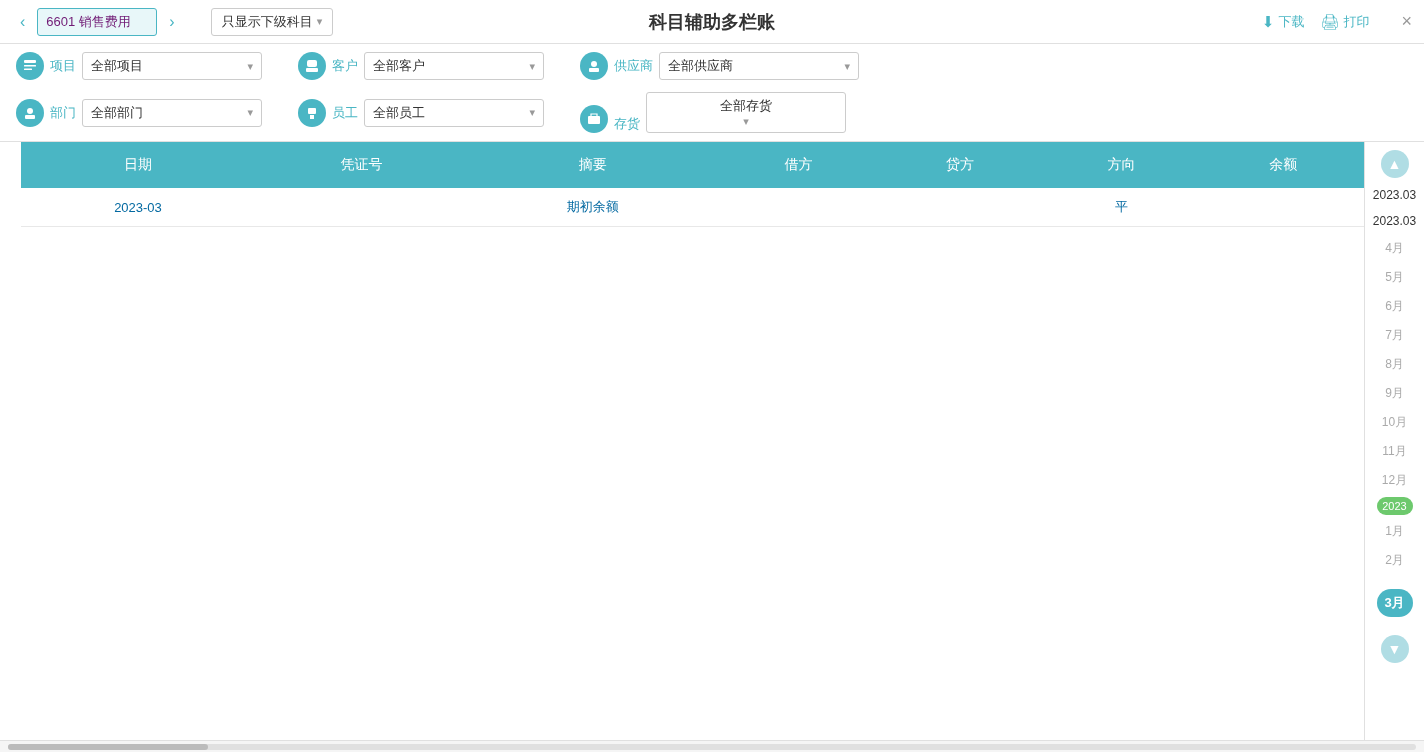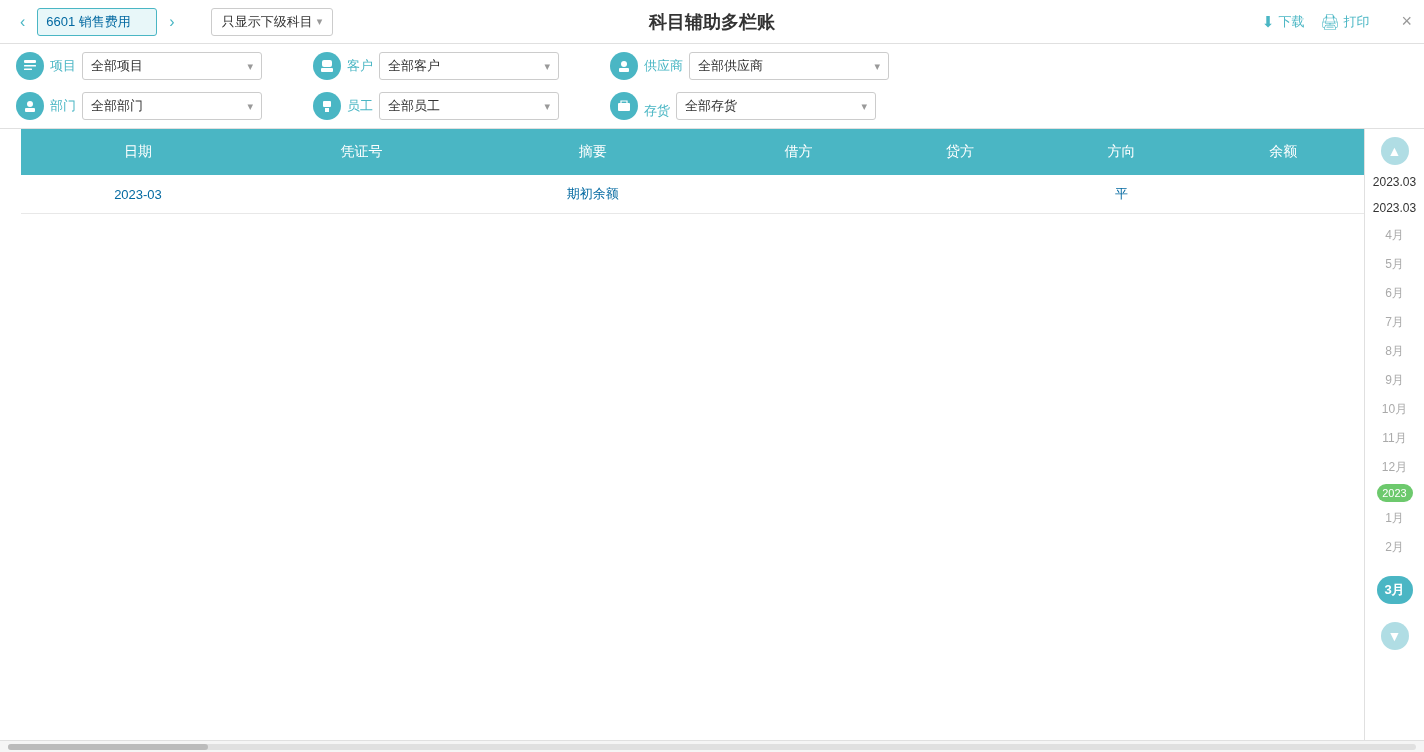--- a/index.html
+++ b/index.html
@@ -60,21 +60,21 @@
       color: #4ab6c4;
       cursor: pointer;
       font-size: 16px;
       padding: 2px 4px;
     }
     .account-code {
       background: #e8f7f9;
       border: 1px solid #4ab6c4;
       border-radius: 3px;
       padding: 4px 8px;
-      color: #0369a1;
+      color: #701a75;
       font-size: 13px;
       min-width: 120px;
     }
     .show-sub-dropdown {
       display: flex;
       align-items: center;
       gap: 4px;
       border: 1px solid #ccc;
       border-radius: 3px;
       padding: 4px 10px;
@@ -89,21 +89,21 @@
       align-items: center;
       padding: 8px 16px;
       background: #fff;
       border-bottom: 1px solid #e0e0e0;
       gap: 12px;
       flex-shrink: 0;
     }
     .filter-row {
       display: flex;
       align-items: center;
-      gap: 27px;
+      gap: 12px;
       width: 100%;
     }
     .filter-item {
       display: flex;
       align-items: center;
       gap: 6px;
     }
     .filter-icon {
       width: 28px;
       height: 28px;
@@ -349,21 +349,21 @@
       </div>
 
       <div class="filter-item" style="margin-left:24px;align-items:flex-end;">
         <div class="filter-icon">
           <svg width="14" height="14" viewBox="0 0 14 14" fill="white">
             <rect x="1" y="4" width="12" height="8" rx="1"></rect>
             <path d="M4 4 V2 H10 V4" stroke="white" stroke-width="1.2" fill="none"></path>
           </svg>
         </div>
         <span class="filter-label">存货</span>
-        <div class="filter-select" style="min-width:200px;">
+        <div class="filter-select" style="min-width:200px;flex-direction:column;">
           <span>全部存货</span>
           <span class="arrow">▾</span>
         </div>
       </div>
     </div>
   </div>
 
   <div class="main-content">
 
     <div class="table-area">

